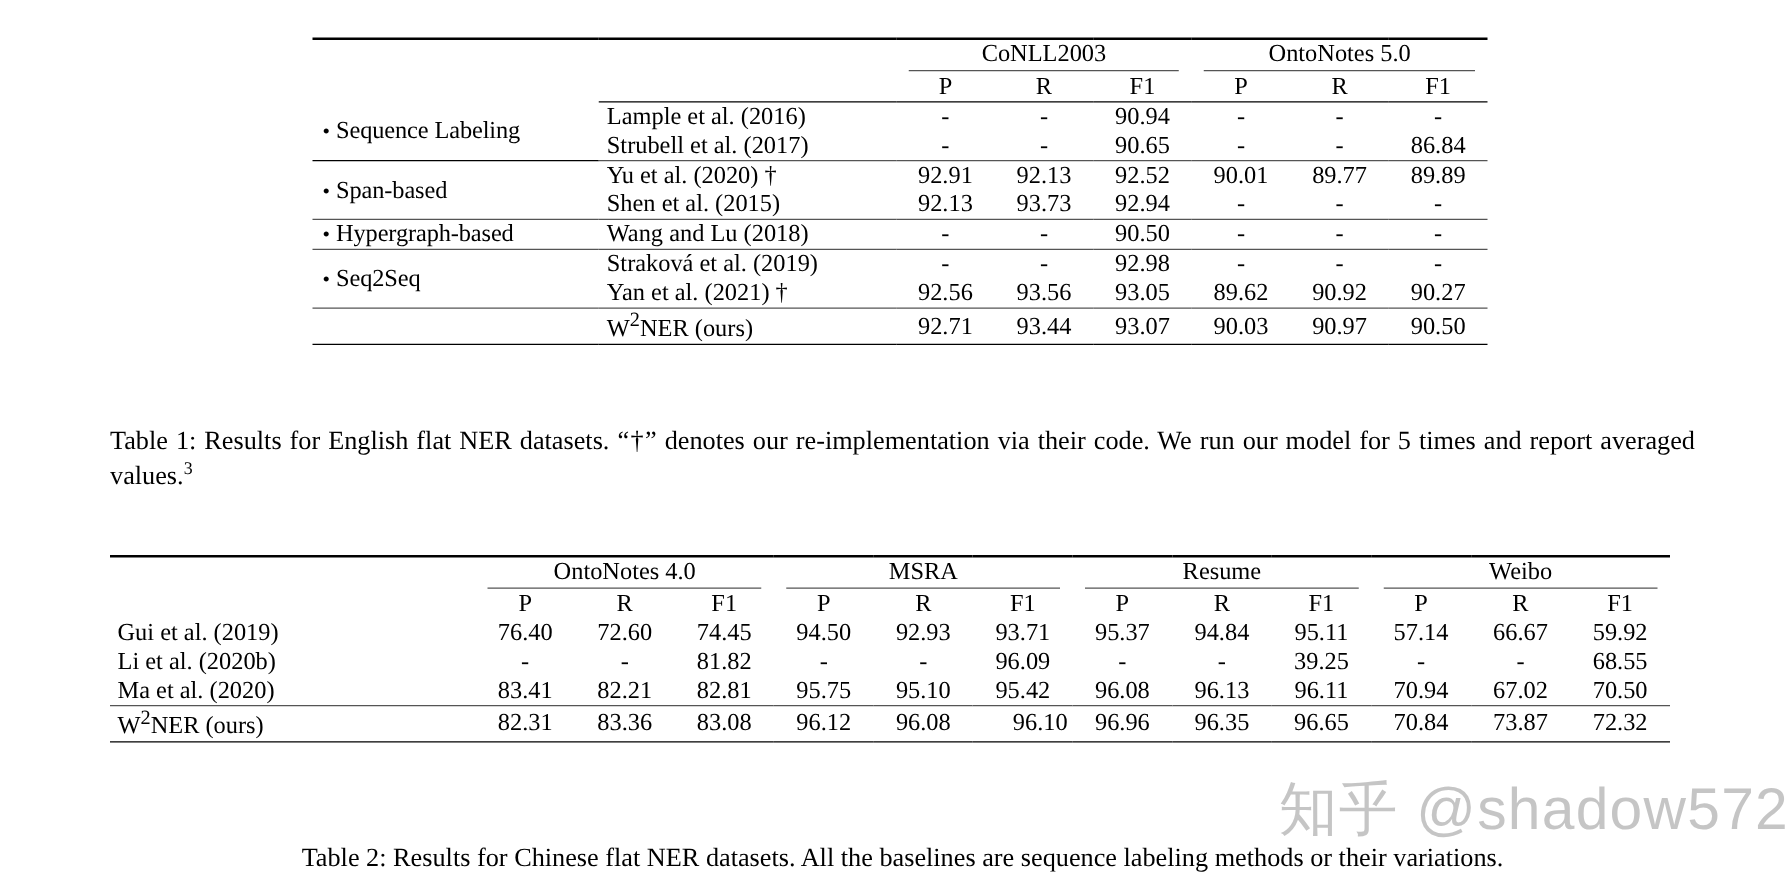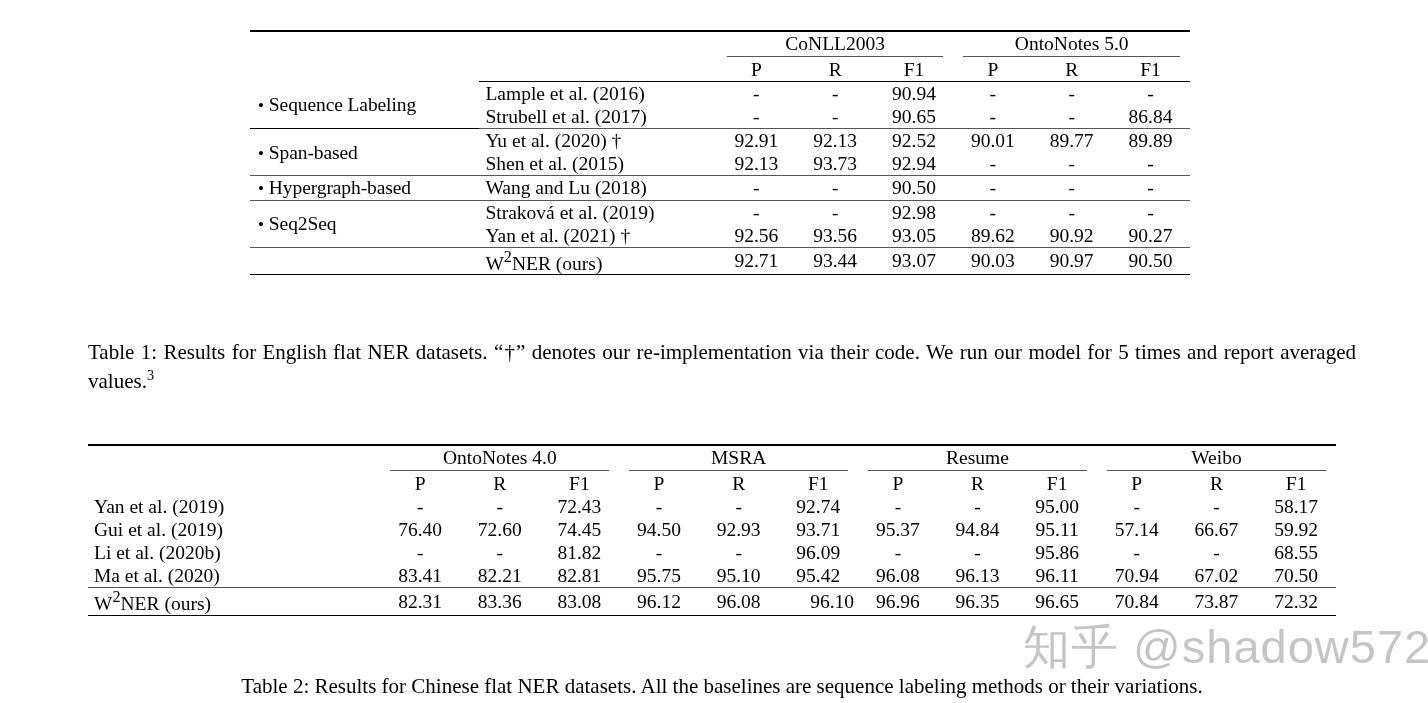--- a/index.html
+++ b/index.html
@@ -271,35 +271,20 @@
           <td class="subhdr">P</td>
           <td class="subhdr">R</td>
           <td class="subhdr">F1</td>
           <td class="subhdr">P</td>
           <td class="subhdr">R</td>
           <td class="subhdr">F1</td>
         </tr>
     </thead>
     <tbody id="t2-body">
         <tr>
-          <td class="meth">Yan et al. (2019)</td>
-          <td class="t2num">-</td>
-          <td class="t2num">-</td>
-          <td class="t2num">72.43</td>
-          <td class="t2num">-</td>
-          <td class="t2num">-</td>
-          <td class="t2num">92.74</td>
-          <td class="t2num">-</td>
-          <td class="t2num">-</td>
-          <td class="t2num">95.00</td>
-          <td class="t2num">-</td>
-          <td class="t2num">-</td>
-          <td class="t2num">58.17</td>
-        </tr>
-        <tr>
           <td class="meth">Gui et al. (2019)</td>
           <td class="t2num">76.40</td>
           <td class="t2num">72.60</td>
           <td class="t2num">74.45</td>
           <td class="t2num">94.50</td>
           <td class="t2num">92.93</td>
           <td class="t2num">93.71</td>
           <td class="t2num">95.37</td>
           <td class="t2num">94.84</td>
           <td class="t2num">95.11</td>
@@ -310,21 +295,21 @@
         <tr>
           <td class="meth">Li et al. (2020b)</td>
           <td class="t2num">-</td>
           <td class="t2num">-</td>
           <td class="t2num">81.82</td>
           <td class="t2num">-</td>
           <td class="t2num">-</td>
           <td class="t2num">96.09</td>
           <td class="t2num">-</td>
           <td class="t2num">-</td>
-          <td class="t2num">95.86</td>
+          <td class="t2num">39.25</td>
           <td class="t2num">-</td>
           <td class="t2num">-</td>
           <td class="t2num">68.55</td>
         </tr>
         <tr>
           <td class="meth">Ma et al. (2020)</td>
           <td class="t2num b">83.41</td>
           <td class="t2num">82.21</td>
           <td class="t2num">82.81</td>
           <td class="t2num">95.75</td>

